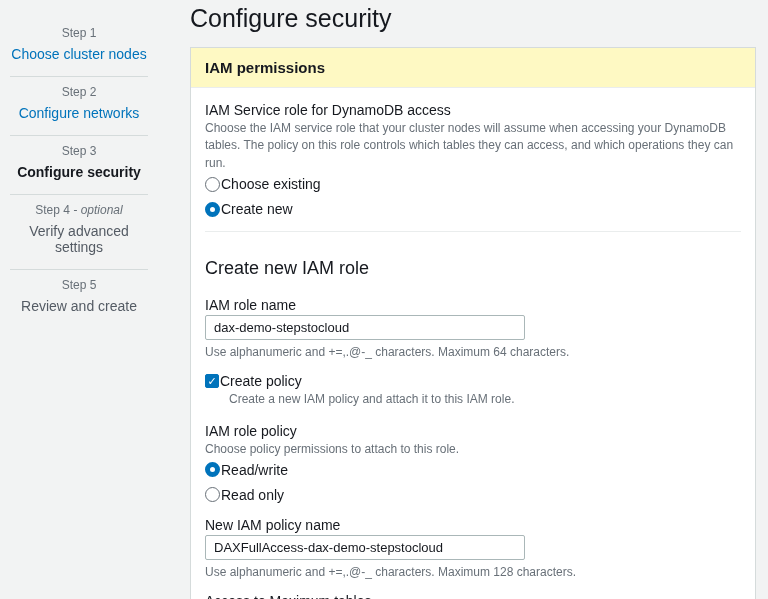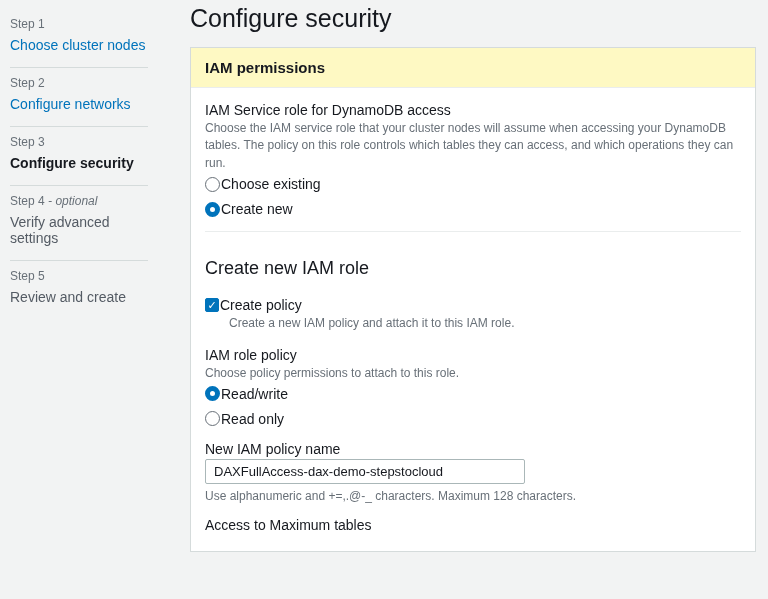--- a/index.html
+++ b/index.html
@@ -7,21 +7,21 @@
     width: 768px; height: 599px;
     overflow: hidden;
     background: #f2f3f3;
     font-family: "Liberation Sans", "DejaVu Sans", sans-serif;
     color: #16191f;
     font-size: 14px;
   }
   .layout { display: flex; width: 768px; height: 599px; }
 
   
-  .sidebar { width: 160px; padding: 9px 0 0 10px; flex-shrink: 0; }
+  .sidebar { width: 160px; padding: 18px 0 0 10px; flex-shrink: 0; text-align: center; }
   .side-step { padding: 8px 0 14px 0; border-bottom: 1px solid #d5dbdb; width: 138px; }
   .side-step:last-child { border-bottom: none; }
   .side-step .step-num { font-size: 12px; color: #687078; margin-bottom: 6px; }
   .side-step .step-num .opt { font-style: italic; }
   .side-step .step-link { font-size: 14px; color: #0073bb; cursor: pointer; }
   .side-step .step-current { font-size: 14px; color: #16191f; font-weight: bold; }
   .side-step .step-disabled { font-size: 14px; color: #545b64; }
 
   
   .main { margin-left: 30px; width: 566px; }
@@ -129,20 +129,25 @@
           <div class="opt-row">
             <span class="radio selected"></span>
             <span class="opt-label">Create new</span>
           </div>
         </div>
 
         <hr class="divider">
 
         <h2 class="section-heading">Create new IAM role</h2>
 
+        <div class="field">
+          <div class="field-label">IAM role name</div>
+          <input class="text-input" type="text" value="dax-demo-stepstocloud" style="">
+          <div class="constraint">Use alphanumeric and +=,.@-_ characters. Maximum 64 characters.</div>
+        </div>
 
         <div class="field">
           <div class="opt-row" style="margin-bottom:2px;">
             <span class="checkbox checked"></span>
             <span class="opt-label">Create policy</span>
           </div>
           <div class="opt-desc" style="margin-top:0;">Create a new IAM policy and attach it to this IAM role.</div>
         </div>
 
         <div class="field">

